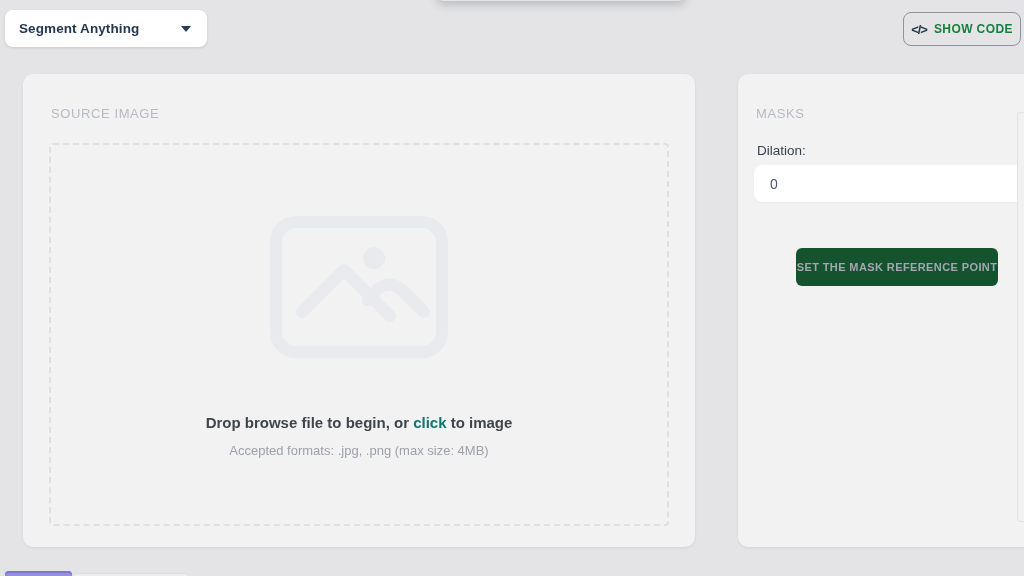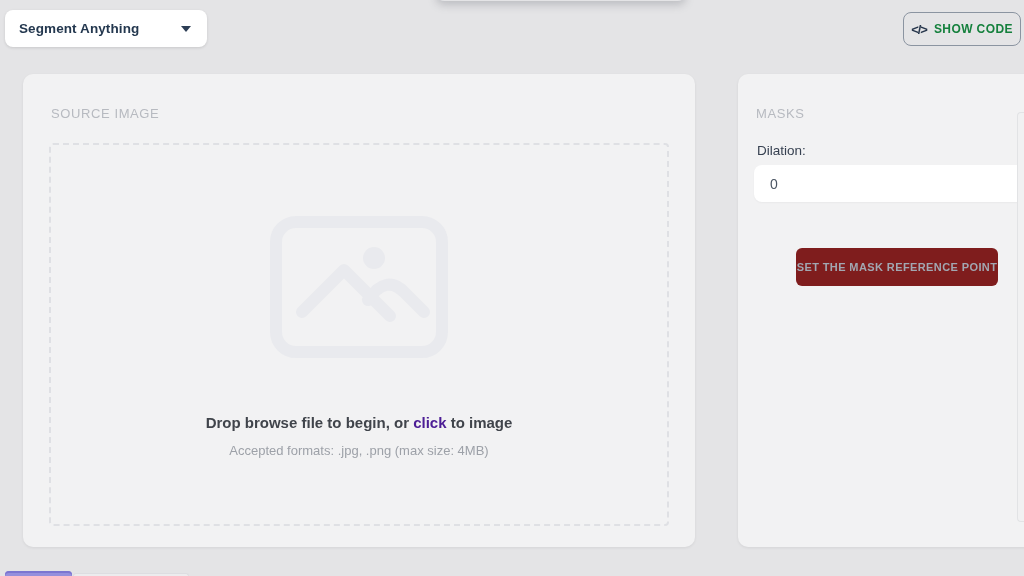--- a/index.html
+++ b/index.html
@@ -68,38 +68,38 @@
   .dropzone {
     width: 620px; height: 383px;
     border: 2px dashed #dfe0e4; border-radius: 4px;
     display: flex; flex-direction: column; align-items: center; justify-content: center;
     cursor: pointer;
   }
   .placeholder-icon { display: block; }
   .drop-main {
     margin-top: 52px; font-size: 15px; font-weight: bold; color: #40444b;
   }
-  .drop-main .pink { color: #4c1d95; text-decoration: none; cursor: pointer; }
+  .drop-main .pink { color: #0f766e; text-decoration: none; cursor: pointer; }
   .drop-sub {
     margin-top: 12px; font-size: 13px; color: #9da1a8; text-align: right;
   }
 
   
   .dilation-label {
     display: block; font-size: 13.5px; color: #374151; margin: 14px 0 7px 3px;
   }
   .dilation-input {
     width: 100%; height: 37px; border: none; border-radius: 8px;
     background: #ffffff; box-shadow: 0 1px 2px rgba(0,0,0,0.04);
     padding: 0 16px; font-size: 14px; color: #4b5563;
     font-family: inherit; outline: none;
   }
   .set-ref {
     display: block; margin: 46px auto 0; width: 202px; height: 38px;
-    background: #7f1d1d; border: none; border-radius: 6px;
+    background: #14532d; border: none; border-radius: 6px;
     font-family: inherit; font-size: 11px; font-weight: bold;
     color: #a2a7b1; letter-spacing: 0.4px; cursor: default;
   }
 
   
   .scroll-thumb {
     position: absolute; left: 1017px; top: 112px; width: 7px; height: 410px;
     background: #f1f1f2; border: 1px solid #e2e3e5; border-right: none;
     border-radius: 4px 0 0 4px;
   }

